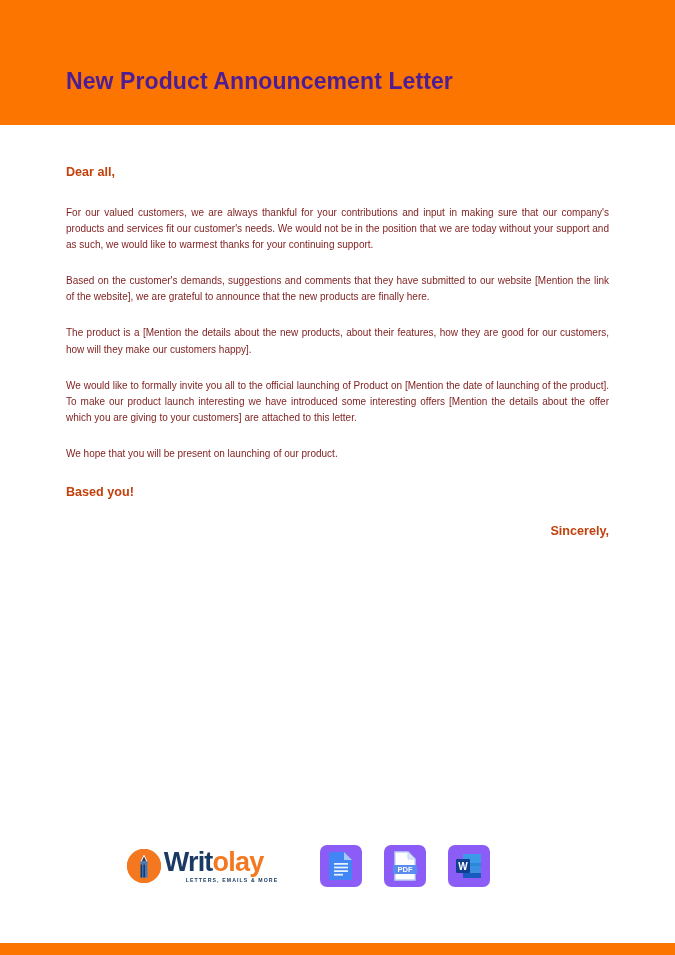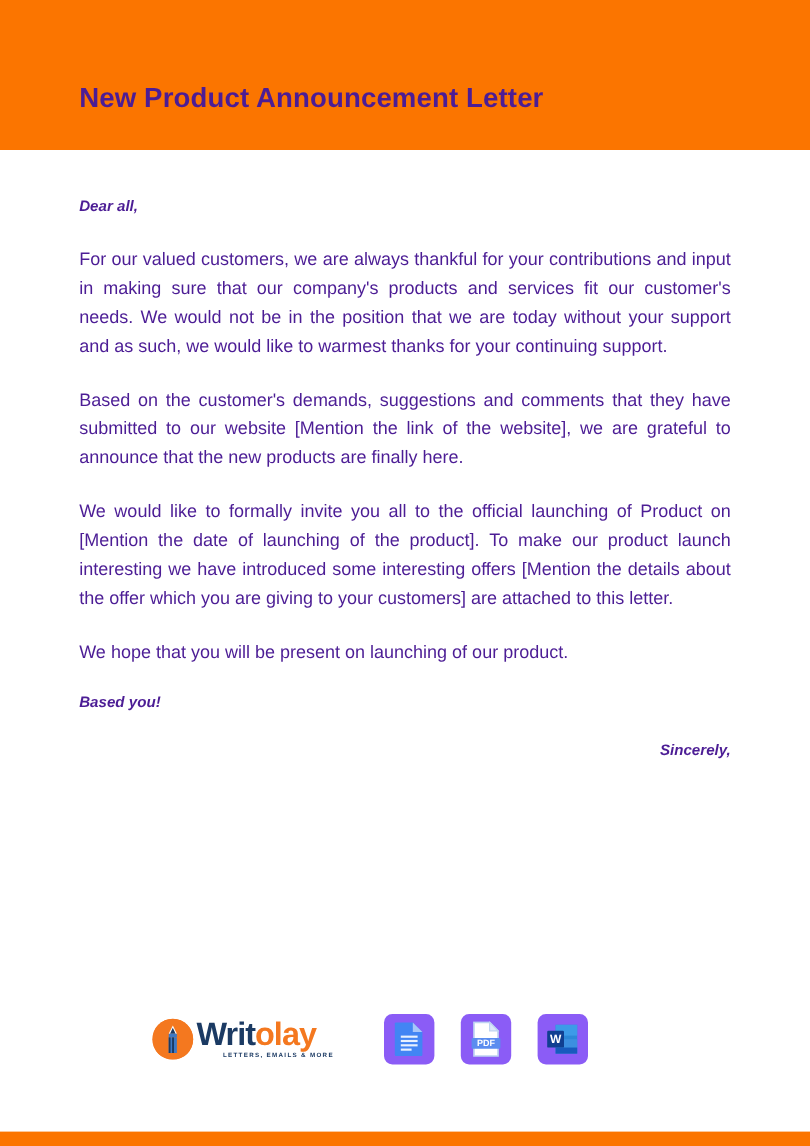--- a/index.html
+++ b/index.html
@@ -49,31 +49,30 @@
     padding: 38px 66px 0 66px;
     position: relative;
   }
 
   .salutation,
   .closing-line,
   .signoff-line {
     font-family: "Liberation Sans", sans-serif;
     font-size: 12.6px;
     font-weight: bold;
-    color: #4c1d95;
+    color: #c2410c;
     line-height: 1.55;
     margin: 0;
-    font-style: italic;
   }
   .salutation { margin-bottom: 22px; }
 
   .para {
     font-family: "Liberation Sans", sans-serif;
-    font-size: 15px;
-    color: #4c1d95;
+    font-size: 10px;
+    color: #7f1d1d;
     line-height: 1.62;
     text-align: justify;
     margin: 0 0 20px 0;
     width: 543px;
   }
   .para:last-of-type { margin-bottom: 0; }
 
   .closing-line { margin: 15px 0 0 0; }
   .signoff-line { margin: 20px 0 0 0; text-align: right; }
 
@@ -162,20 +161,21 @@
   </div>
 
   <div class="letter-body">
 
     <p class="salutation">Dear all,</p>
 
     <p class="para">For our valued customers, we are always thankful for your contributions and input in making sure that our company's products and services fit our customer's needs. We would not be in the position that we are today without your support and as such, we would like to warmest thanks for your continuing support.</p>
 
     <p class="para">Based on the customer's demands, suggestions and comments that they have submitted to our website [Mention the link of the website], we are grateful to announce that the new products are finally here.</p>
 
+    <p class="para">The product is a [Mention the details about the new products, about their features, how they are good for our customers, how will they make our customers happy].</p>
 
     <p class="para">We would like to formally invite you all to the official launching of Product on [Mention the date of launching of the product]. To make our product launch interesting we have introduced some interesting offers [Mention the details about the offer which you are giving to your customers] are attached to this letter.</p>
 
     <p class="para">We hope that you will be present on launching of our product.</p>
 
     <p class="closing-line">Based you!</p>
 
     <p class="signoff-line">Sincerely,</p>
 
     <div class="footer-row">

